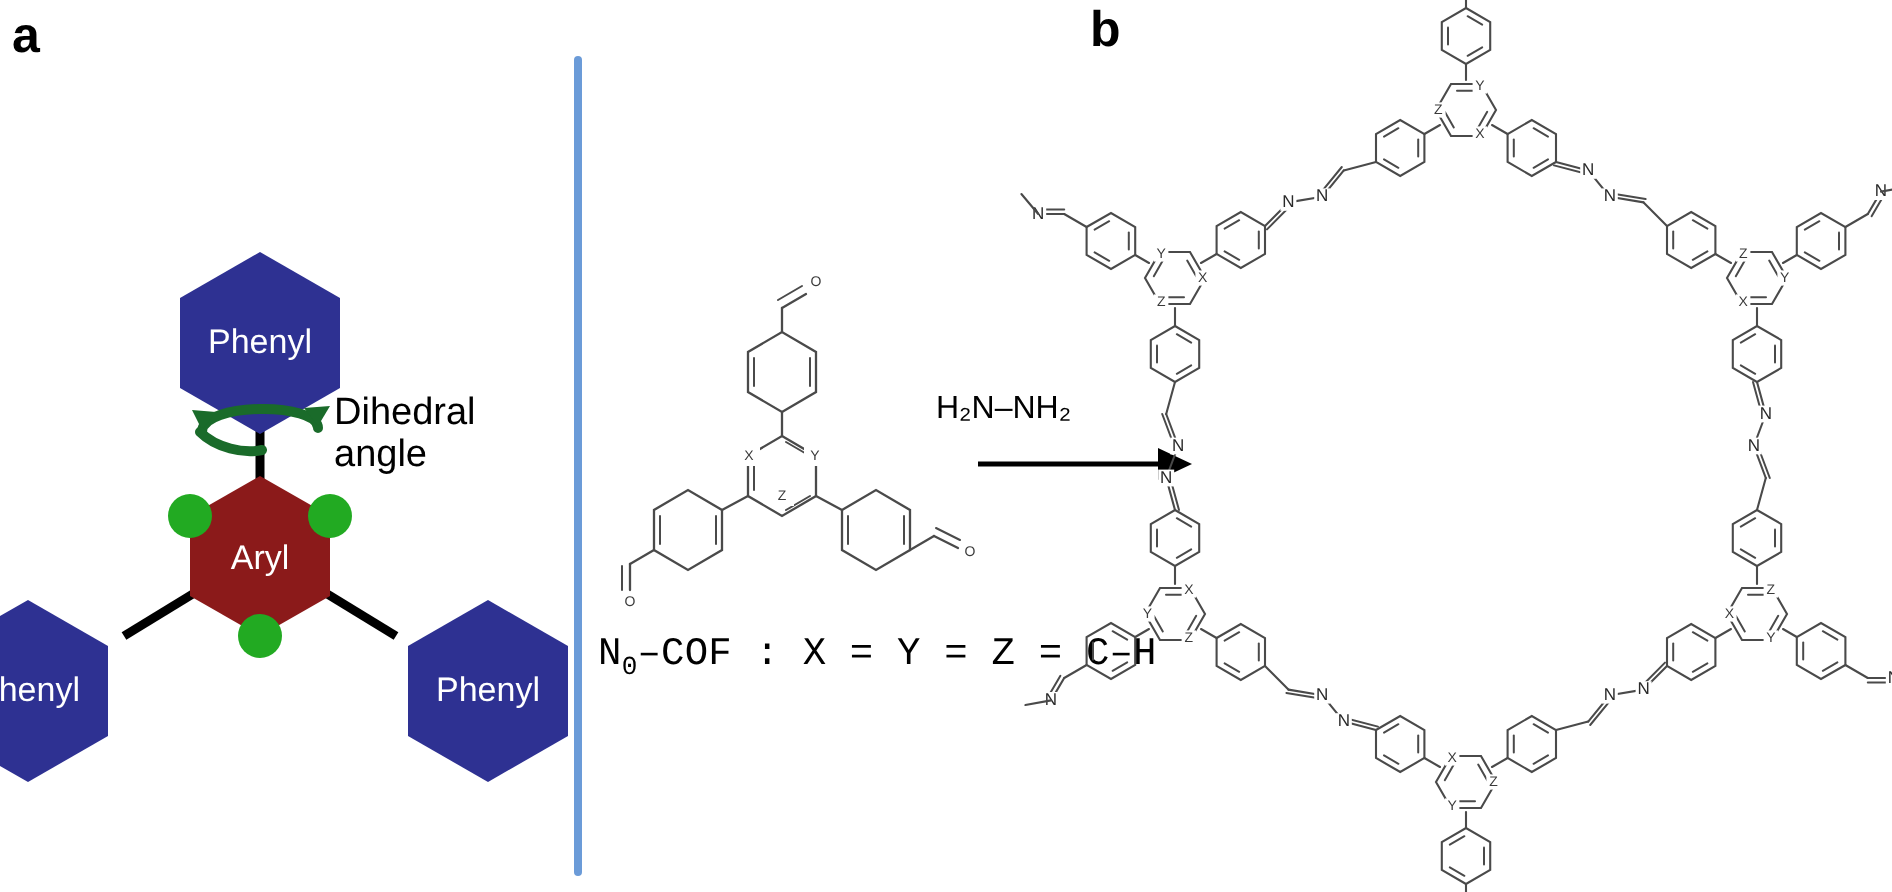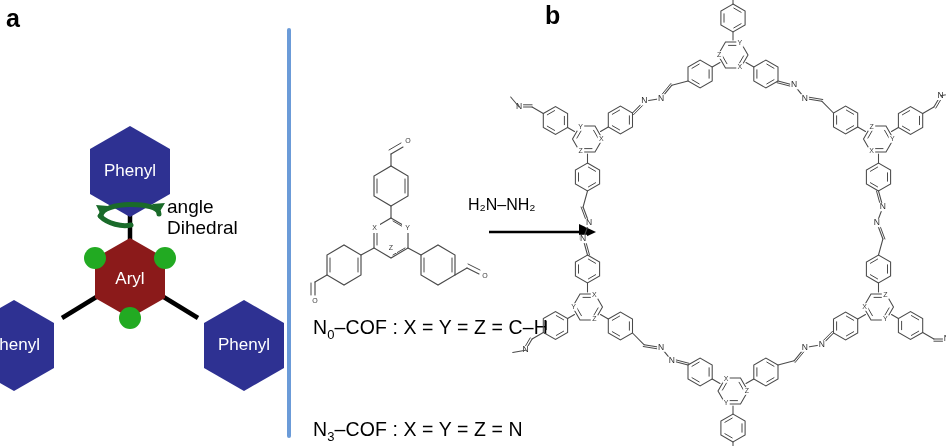--- a/index.html
+++ b/index.html
@@ -11,21 +11,21 @@
   #divider{position:absolute;left:287px;top:28px;width:4px;height:410px;
            background:#6b9bd8;border-radius:2px;}
   #panel-a{position:absolute;left:0;top:0;width:287px;height:446px;}
   #panel-mid{position:absolute;left:291px;top:0;width:312px;height:446px;}
   #panel-b{position:absolute;left:520px;top:0;width:426px;height:446px;}
   svg{display:block;overflow:visible;}
   .hexlabel{fill:#ffffff;font-family:"Liberation Sans","DejaVu Sans",sans-serif;
             font-size:17px;text-anchor:middle;dominant-baseline:middle;}
   .dihedral{position:absolute;font-size:19px;line-height:1.12;text-align:left;
             left:167px;top:196px;width:120px;}
-  .legend{position:absolute;left:22px;font-size:19.5px;white-space:nowrap;letter-spacing:0.1px;}
+  .legend{position:absolute;left:8px;font-size:19.5px;white-space:nowrap;letter-spacing:0.1px;font-family:Liberation Mono, monospace;}
   .legend sub{font-size:13px;}
   .reagent{position:absolute;font-size:16px;white-space:nowrap;}
   .chemtext{font-family:"Liberation Sans","DejaVu Sans",sans-serif;
             font-size:7px;fill:#3a3a3a;text-anchor:middle;dominant-baseline:middle;}
   .chemtext.big{font-size:8.5px;fill:#2a2a2a;}
   .bond{stroke:#4a4a4a;stroke-width:1.05;fill:none;stroke-linecap:round;}
   .bond2{stroke:#4a4a4a;stroke-width:1.0;fill:none;stroke-linecap:round;}
   .mono-bond{stroke:#4a4a4a;stroke-width:1.15;fill:none;stroke-linecap:round;}
 </style>
 </head>
@@ -59,22 +59,22 @@
 
     <g>
       <path d="M 101,216 C 101,201 159,201 159,214" stroke="#1a6b2a" stroke-width="5" fill="none" stroke-linecap="round"></path>
       <path d="M 101,215 L 96,205 L 108,206 Z" fill="#1a6b2a"></path>
       <path d="M 159,213 L 152,204 L 165,203 Z" fill="#1a6b2a"></path>
       <path d="M 100,216 C 108,224 122,227 131,225" stroke="#1a6b2a" stroke-width="5" fill="none" stroke-linecap="round"></path>
     </g>
   </svg>
 
   <div class="dihedral">
+    <div>Dihedral</div>
     <div>angle</div>
-    <div>Dihedral</div>
   </div>
 </div>
 
 <div id="divider"></div>
 
 <div class="panel-label" id="panel-a-label">a</div>
 <div class="panel-label" id="panel-b-label">b</div>
 
 <div id="panel-mid">
 
@@ -129,23 +129,20 @@
     <g>
       <line x1="198" y1="232" x2="288" y2="232" stroke="#000" stroke-width="2.4"></line>
       <polygon points="288,224 305,232 288,240" fill="#000"></polygon>
     </g>
   </svg>
 
   <div class="reagent" style="left:177px;top:196px;">H₂N–NH₂</div>
 
   <div class="legend" style="top:316px;">
     <span>N</span><sub>0</sub><span>–COF : X = Y = Z = C–H</span>
-  </div>
-  <div class="legend" style="top:418px;">
-    <span>N</span><sub>3</sub><span>–COF : X = Y = Z = N</span>
   </div>
 </div>
 
 <div id="panel-b">
   <svg id="cof" width="426" height="446" viewBox="0 0 426 446">
       <line x1="226.0" y1="62.5" x2="233.8" y2="67.0" class="bond"></line>
       <polygon points="258.0,81.0 245.9,88.0 233.8,81.0 233.8,67.0 245.9,60.0 258.0,67.0" class="bond"></polygon>
       <line x1="254.0" y1="79.7" x2="246.8" y2="83.9" class="bond2"></line>
       <line x1="236.9" y1="78.2" x2="236.9" y2="69.8" class="bond2"></line>
       <line x1="246.8" y1="64.1" x2="254.0" y2="68.3" class="bond2"></line>

